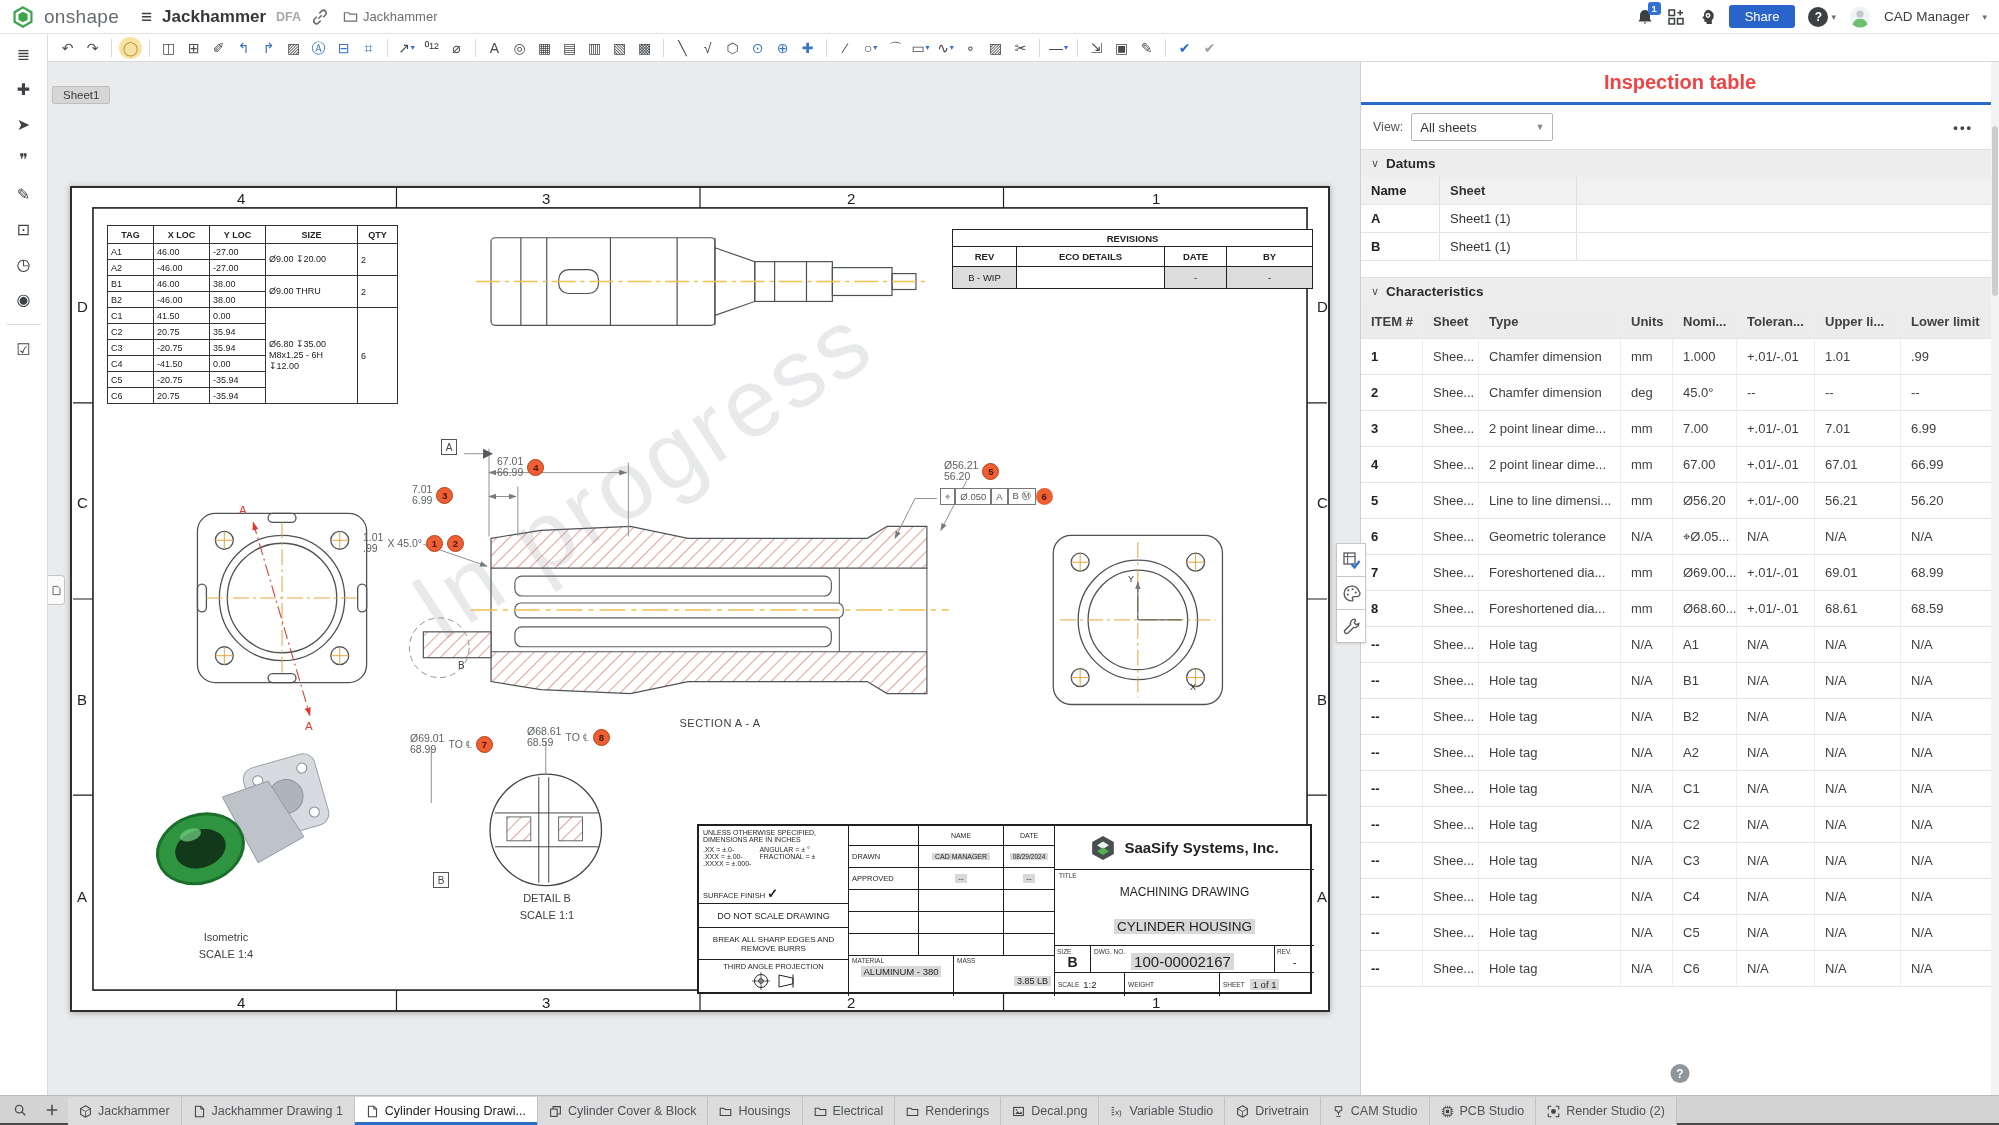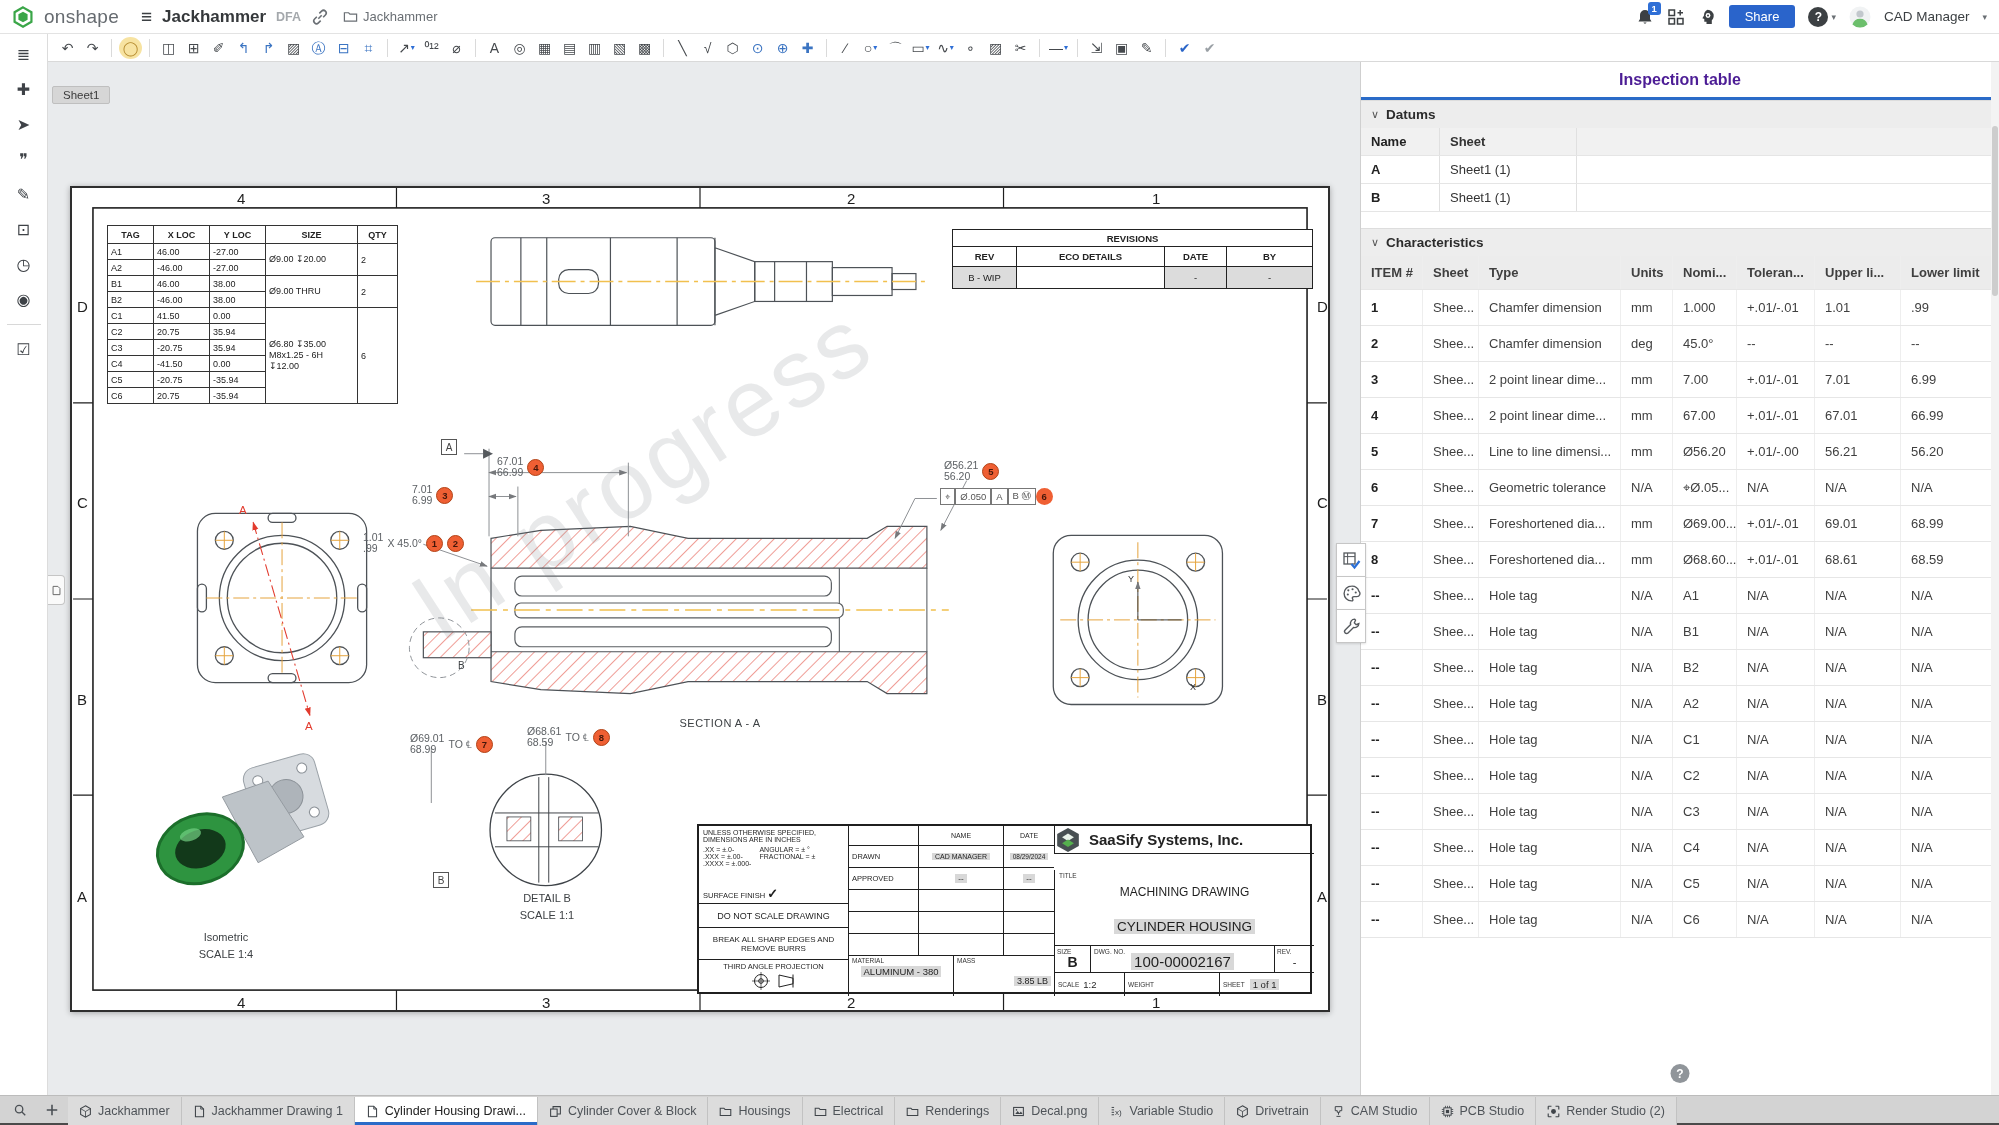--- a/index.html
+++ b/index.html
@@ -78,21 +78,21 @@
 .flag{position:absolute;width:16px;height:16px;border:1.3px solid #555;color:#444;font-size:10px;display:flex;align-items:center;justify-content:center;background:#fff;z-index:4}
 .fcf{position:absolute;display:flex;font-size:9.5px;color:#555;background:#fff;z-index:4}
 .fcf span{border:1px solid #777;padding:0 4px;height:17px;display:flex;align-items:center}
 .rednote{position:absolute;color:#e23b2e;font-size:11.5px;z-index:4}
 .viewlab{position:absolute;text-align:center;color:#3d4144;font-size:11px;line-height:1.5;z-index:4}
 .axislab{position:absolute;font-size:9px;color:#333;z-index:4}
 .wmark{position:absolute;left:110px;top:230px;width:920px;text-align:center;font-size:96px;color:rgba(120,125,130,.17);transform:rotate(-33deg);letter-spacing:4px;z-index:3;pointer-events:none}
 
 
 .panel{position:absolute;left:1360px;top:62px;width:639px;height:1033px;background:#fff;border-left:1px solid #cfcfcf;z-index:10}
-.ptitle{text-align:center;color:#4c1d95;font-weight:bold;font-size:16px;padding:9px 0 8px}
+.ptitle{text-align:center;color:#ef4444;font-weight:bold;font-size:20px;padding:9px 0 8px}
 .pline{height:3px;background:#2a6bc8}
 .viewrow{display:flex;align-items:center;padding:8px 12px;gap:8px;height:44px}
 .viewlabel{font-size:12.5px;color:#555}
 .select{width:142px;height:28px;border:1px solid #b5b5b5;border-radius:2px;display:flex;align-items:center;padding:0 8px;font-size:13px;color:#333;background:#fff}
 .select .car{margin-left:auto;color:#888;font-size:9px}
 .dots{margin-left:auto;margin-right:14px;color:#444;font-weight:bold;letter-spacing:2px;font-size:13px}
 .secband{display:flex;align-items:center;gap:7px;background:#ededed;height:28px;padding:0 10px;font-weight:bold;font-size:13.5px;color:#2c2c2c;border-top:1px solid #ddd}
 .chev{color:#555;font-size:11px;font-weight:normal}
 .drow{display:flex;height:28px;border-bottom:1px solid #e5e5e5;font-size:13px;align-items:stretch}
 .drow.dhead{background:#f1f1f1;font-weight:bold}
@@ -735,21 +735,21 @@
           <div style="width:105px;border-right:1px solid #1f1f1f;padding:1px 3px">
             <div class="lbl6">MATERIAL</div>
             <div style="font-size:9.5px;text-align:center;margin-top:2px"><span class="chip">ALUMINUM - 380</span></div>
           </div>
           <div style="width:100px;padding:1px 3px">
             <div class="lbl6">MASS</div>
             <div style="font-size:9px;text-align:right;margin-top:12px"><span class="chip">3.85 LB</span></div>
           </div>
         </div>
 
-        <div class="tb" style="left:355px;top:0;width:260px;height:28px;border-left:1px solid;border-bottom:1px solid;display:flex;align-items:center;gap:8px">
+        <div class="tb" style="left:355px;top:0;width:260px;height:44px;border-left:1px solid;border-bottom:1px solid;display:flex;align-items:center;justify-content:center;gap:8px">
           <svg width="26" height="26" viewBox="0 0 24 24">
               <path d="M12 1 22 6.5v11L12 23 2 17.5v-11z" fill="#474f52"></path>
               <path d="M6.5 9.5 12 6l5.5 3.5L12 13z" fill="#e9f3ea"></path>
               <path d="M6.5 15 12 11.5 17.5 15 12 18.5z" fill="#55b04e"></path>
             </svg>
           <span style="font-size:15px;font-weight:bold;color:#222">SaaSify Systems, Inc.</span>
         </div>
         <div class="tb" style="left:355px;top:44px;width:260px;height:76px;border-left:1px solid;border-bottom:1px solid;padding:2px 4px">
           <div class="lbl6">TITLE</div>
           <div style="text-align:center;font-size:12px;margin-top:6px">MACHINING DRAWING</div>
@@ -805,20 +805,28 @@
           <svg viewBox="0 0 18 18">
             <path d="M12 2a4 4 0 0 0-3.8 5.2L3 12.4a1.9 1.9 0 1 0 2.7 2.7l5.2-5.2A4 4 0 0 0 16 6.2L13.4 7.3 11.7 5.6 12.8 3z" fill="none" stroke="currentColor" stroke-width="1.3"></path>
           </svg>
         </span>
       </div>
     </div>
 
   <div class="panel">
     <div class="ptitle">Inspection table</div>
     <div class="pline"></div>
+    <div class="viewrow">
+      <span class="viewlabel">View:</span>
+      <div class="select">
+        <span>All sheets</span>
+        <span class="car">▼</span>
+      </div>
+      <span class="dots">•••</span>
+    </div>
 
     <div class="secband">
       <span class="chev">∨</span>
       <span>Datums</span>
     </div>
     <div>
       <div class="drow dhead">
         <div class="dc dc0">Name</div>
         <div class="dc dc1">Sheet</div>
       </div>

